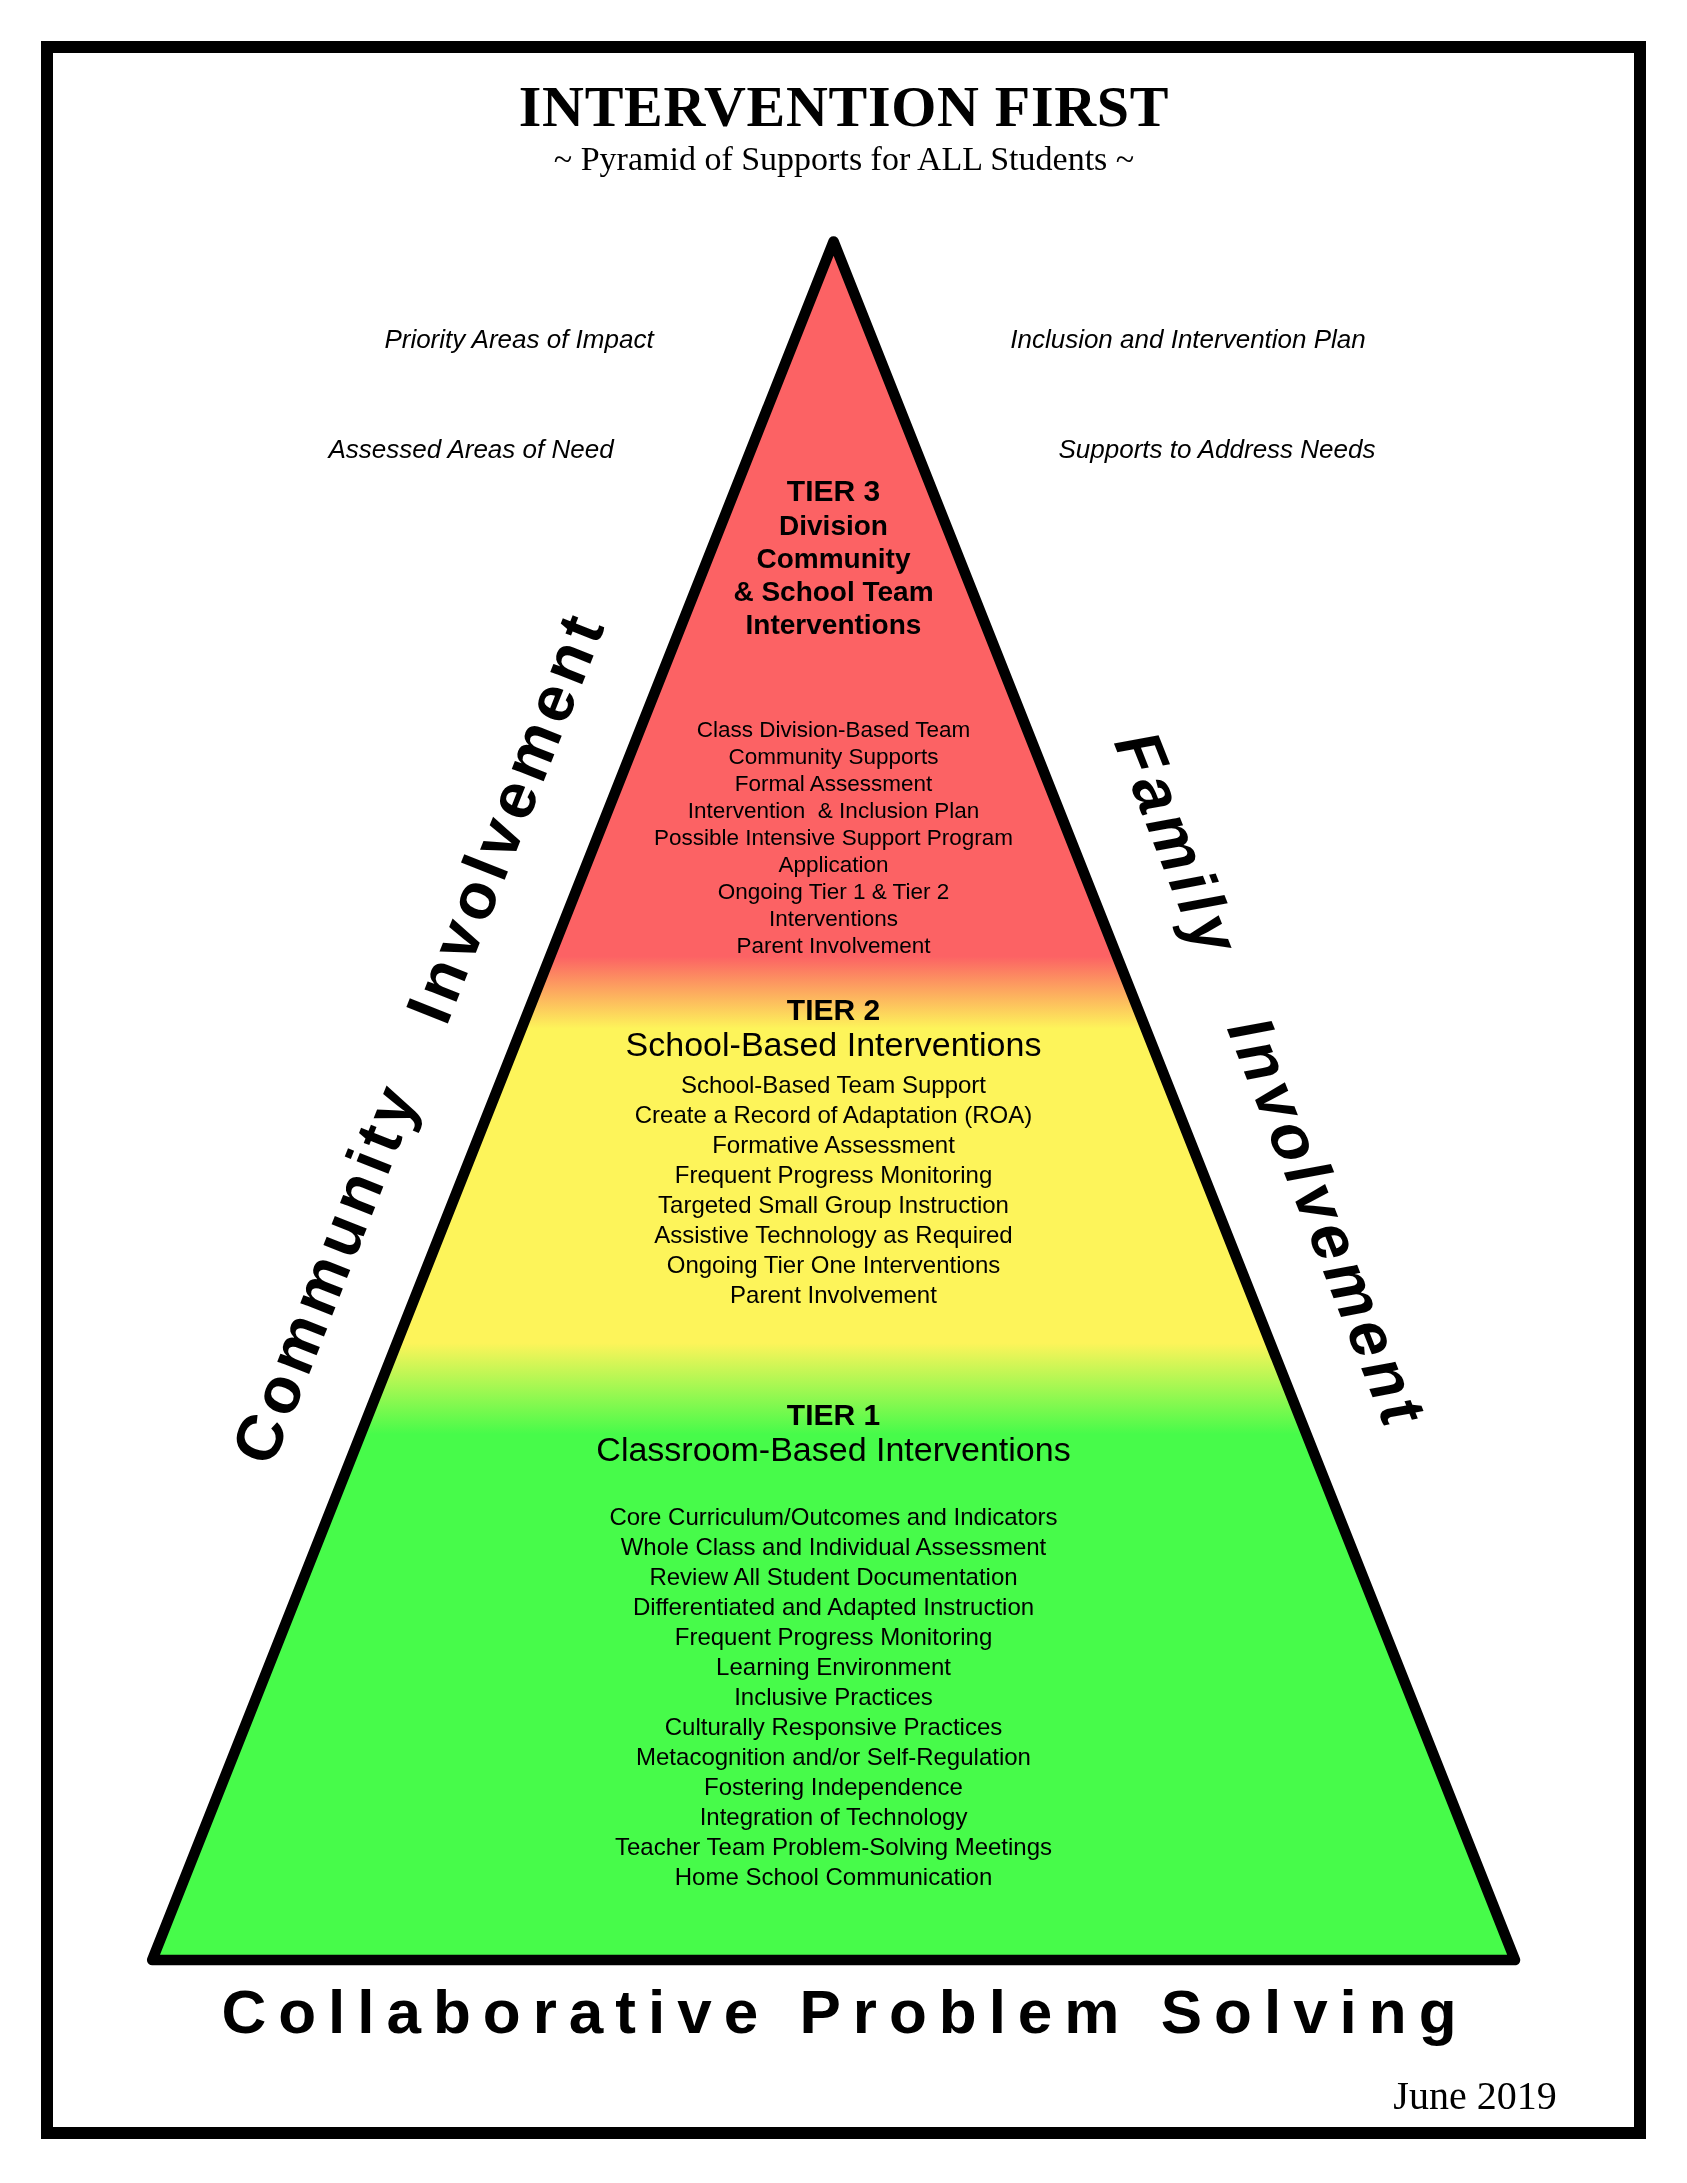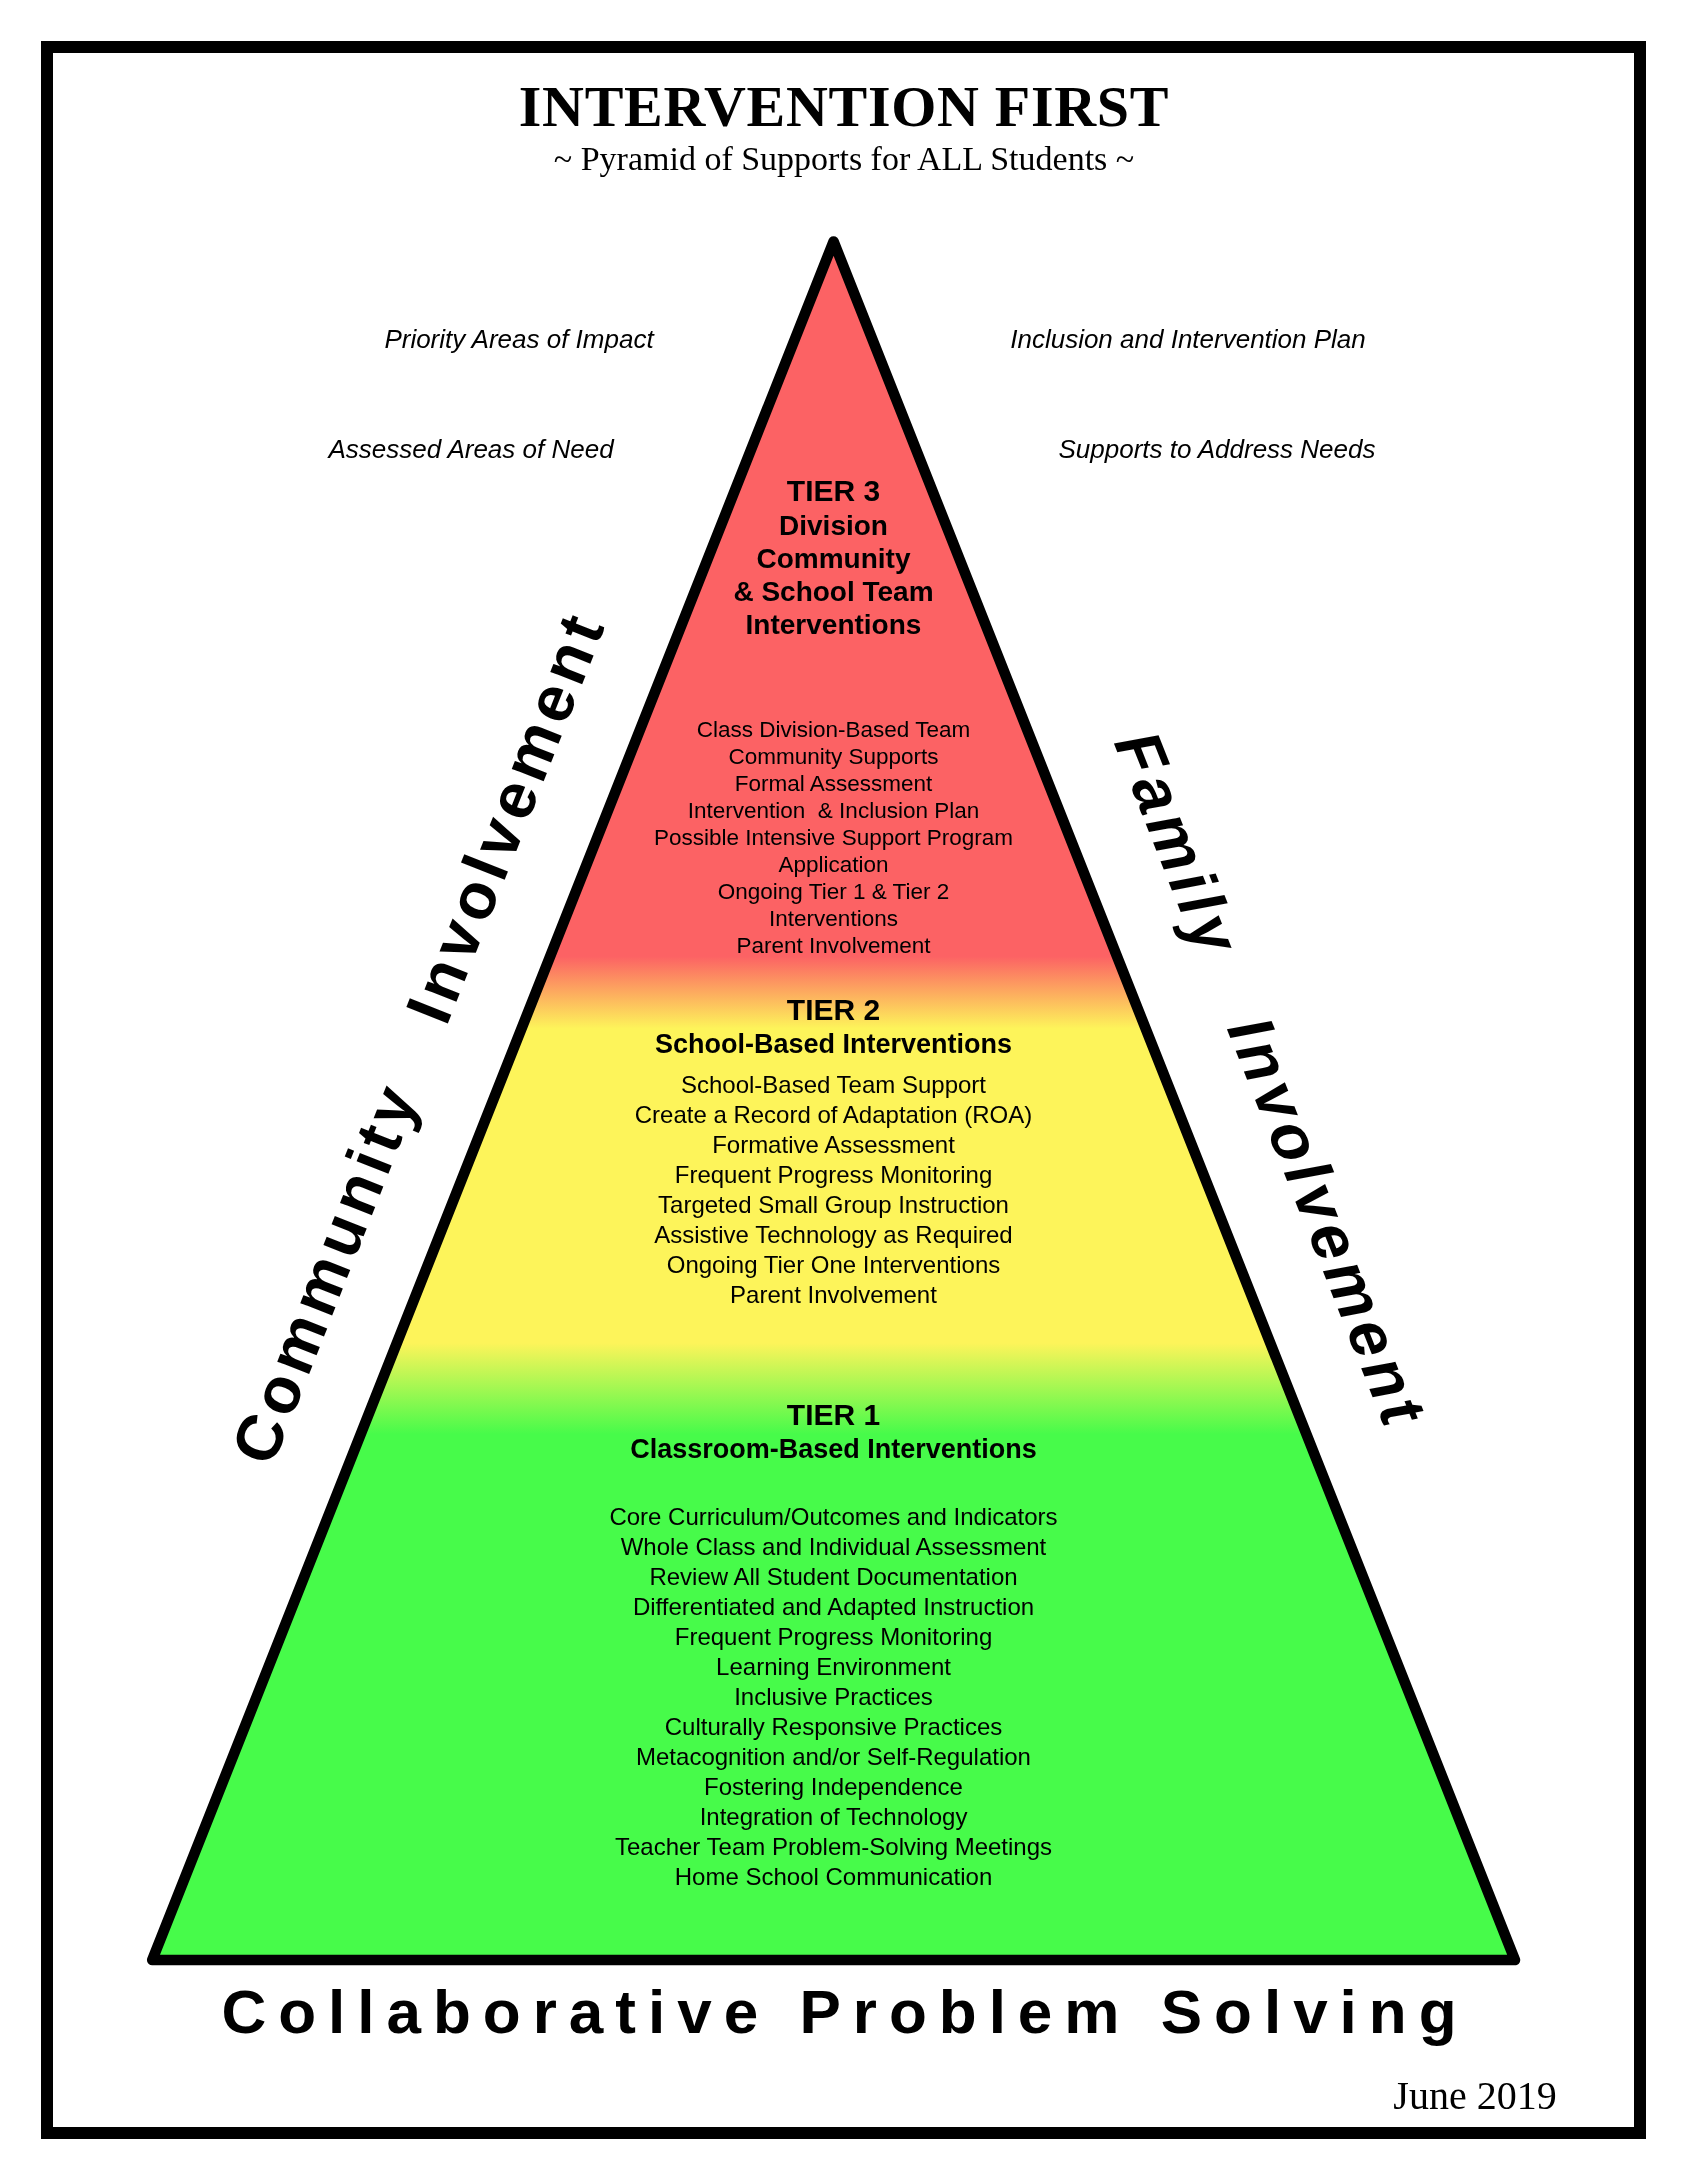--- a/index.html
+++ b/index.html
@@ -29,21 +29,21 @@
   .pyramid-svg{position:absolute;left:0;top:0;}
   .side-label{
     font-family:"Liberation Sans","DejaVu Sans",sans-serif;
     font-weight:bold;font-size:98px;letter-spacing:8px;fill:#000;
   }
   .side-label.italic{font-style:italic;}
   .tier-block{
     position:absolute;left:172px;width:1323px;text-align:center;
   }
   .tier-heading{font-weight:bold;font-size:30px;line-height:36px;white-space:pre-wrap;}
-  .tier-subheading{font-weight:bold;font-size:27px;line-height:32px;white-space:pre-wrap;}
+  .tier-subheading{font-weight:normal;font-size:34px;line-height:32px;white-space:pre-wrap;}
   .tier3-subline{font-weight:bold;font-size:28px;line-height:33px;white-space:pre-wrap;}
   .tier3-item{font-size:22.5px;line-height:27px;white-space:pre-wrap;}
   .tier-item{font-size:24px;line-height:30px;white-space:pre-wrap;}
   .tier1-item{font-size:24px;line-height:30px;white-space:pre-wrap;}
   .footer-banner{
     position:absolute;left:845px;top:2011px;transform:translate(-50%,-50%);
     font-weight:bold;font-size:62px;letter-spacing:12px;white-space:nowrap;
   }
   .footer-date{
     position:absolute;left:1475px;top:2095px;transform:translate(-50%,-50%);

